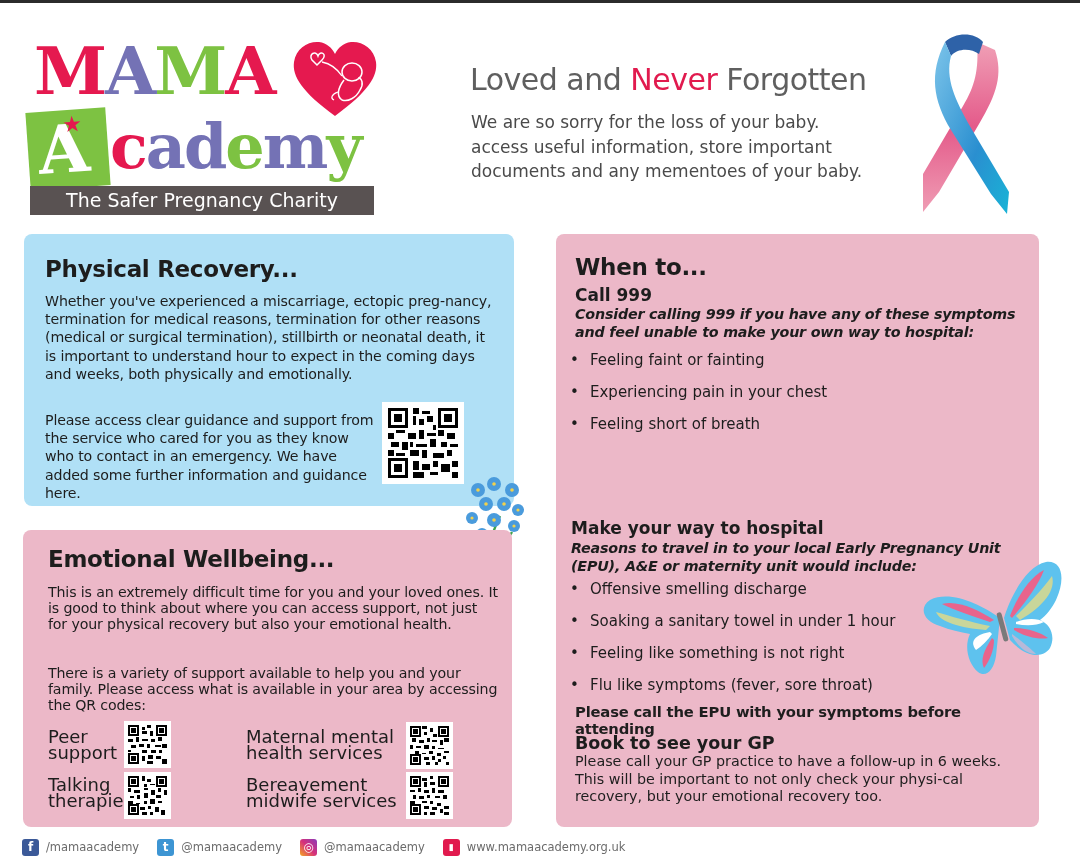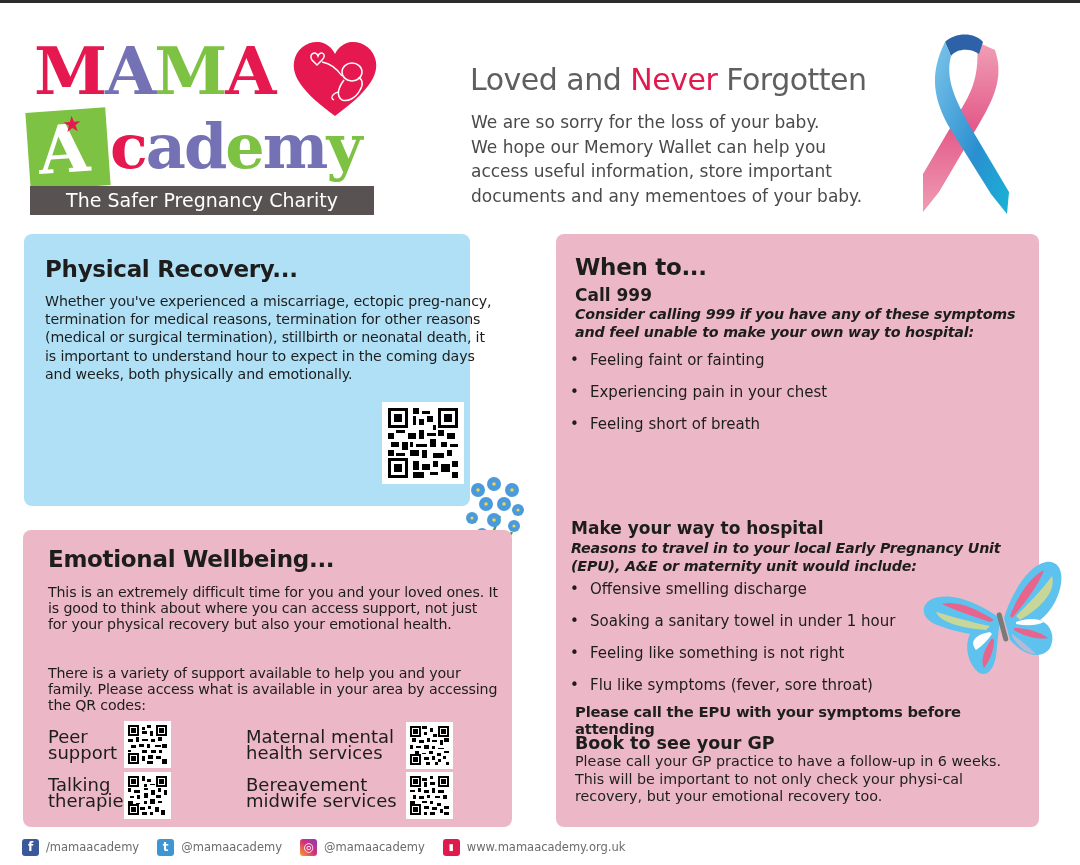--- a/index.html
+++ b/index.html
@@ -20,21 +20,21 @@
 
   
   .headline { position: absolute; left: 470px; top: 62px; font-size: 30px; color: #5f5f5f; font-family: "DejaVu Sans", sans-serif; letter-spacing: -0.5px; }
   .headline .accent { color: #e11a4e; }
   .intro { position: absolute; left: 471px; top: 110px; width: 440px; font-size: 17px; color: #4a4a4a; line-height: 24.5px; }
 
   .ribbon { position: absolute; left: 915px; top: 24px; width: 100px; height: 192px; }
 
   
   .panel { position: absolute; border-radius: 8px; }
-  .panel-blue { left: 24px; top: 234px; width: 446px; height: 272px; background: #b0e0f6; }
+  .panel-blue { left: 24px; top: 234px; width: 490px; height: 272px; background: #b0e0f6; }
   .panel-pink-left { left: 23px; top: 530px; width: 489px; height: 297px; background: #ecb8c8; }
   .panel-pink-right { left: 556px; top: 234px; width: 483px; height: 593px; background: #ecb8c8; padding-left: 29px; }
 
   .ph { font-weight: bold; font-size: 23px; color: #1d1d1d; letter-spacing: -0.3px; }
   .ptext { font-size: 14.2px; line-height: 18.2px; color: #1d1d1d; letter-spacing: -0.15px; }
 
   .qr { position: absolute; background: #fff; }
   .qr svg { display: block; width: 100%; height: 100%; }
 
   
@@ -94,21 +94,20 @@
     <span style="color:#e5194f">c</span><span style="color:#7472b5">a</span><span style="color:#7472b5">d</span><span style="color:#7dc242">e</span><span style="color:#7472b5">m</span><span style="color:#7dc242">y</span>
   </div>
   <div class="tagline">The Safer Pregnancy Charity</div>
 </div>
 
 <div class="headline">
   <span>Loved and </span><span class="accent">Never</span><span> Forgotten</span>
 </div>
 <div class="intro">
   <div>We are so sorry for the loss of your baby.</div>
-  <div>We hope our Memory Wallet can help you</div>
   <div>access useful information, store important</div>
   <div>documents and any mementoes of your baby.</div>
 </div>
 
 <svg class="ribbon" viewBox="0 0 100 192">
   <defs>
     <linearGradient id="gb" x1="0" y1="0" x2="1" y2="1">
       <stop offset="0" stop-color="#7cc4ea"></stop>
         <stop offset="0.6" stop-color="#2a8fd0"></stop>
         <stop offset="1" stop-color="#19b3d6"></stop>
@@ -120,20 +119,21 @@
     </linearGradient>
   </defs>
   <path d="M62 18 L80 26 C88 50 82 70 64 100 L24 168 L8 188 L8 150 L48 82 C60 62 64 46 62 18 Z" fill="url(#gp)"></path>
   <path d="M30 18 C40 8 60 8 68 18 L64 30 C56 24 42 24 36 32 Z" fill="#2e62a8"></path>
   <path d="M30 18 L36 32 C30 54 40 76 56 104 L94 168 L92 190 L76 170 L36 106 C18 76 14 50 30 18 Z" fill="url(#gb)"></path>
 </svg>
 
 <div class="panel panel-blue">
   <div class="ph pr-title">Physical Recovery...</div>
   <div class="ptext pr-p1">Whether you've experienced a miscarriage, ectopic preg-nancy, termination for medical reasons, termination for other reasons (medical or surgical termination), stillbirth or neonatal death, it is important to understand hour to expect in the coming days and weeks, both physically and emotionally.</div>
+  <div class="ptext pr-p2">Please access clear guidance and support from the service who cared for you as they know who to contact in an emergency. We have added some further information and guidance here.</div>
   <div class="qr qr-main">
     <svg viewBox="0 0 25 25" shape-rendering="crispEdges">
       <rect x="0" y="0" width="7" height="7" fill="#000"></rect>
         <rect x="1" y="1" width="5" height="5" fill="#fff"></rect>
         <rect x="2" y="2" width="3" height="3" fill="#000"></rect>
       <rect x="18" y="0" width="7" height="7" fill="#000"></rect>
         <rect x="19" y="1" width="5" height="5" fill="#fff"></rect>
         <rect x="20" y="2" width="3" height="3" fill="#000"></rect>
       <rect x="0" y="18" width="7" height="7" fill="#000"></rect>
         <rect x="1" y="19" width="5" height="5" fill="#fff"></rect>

